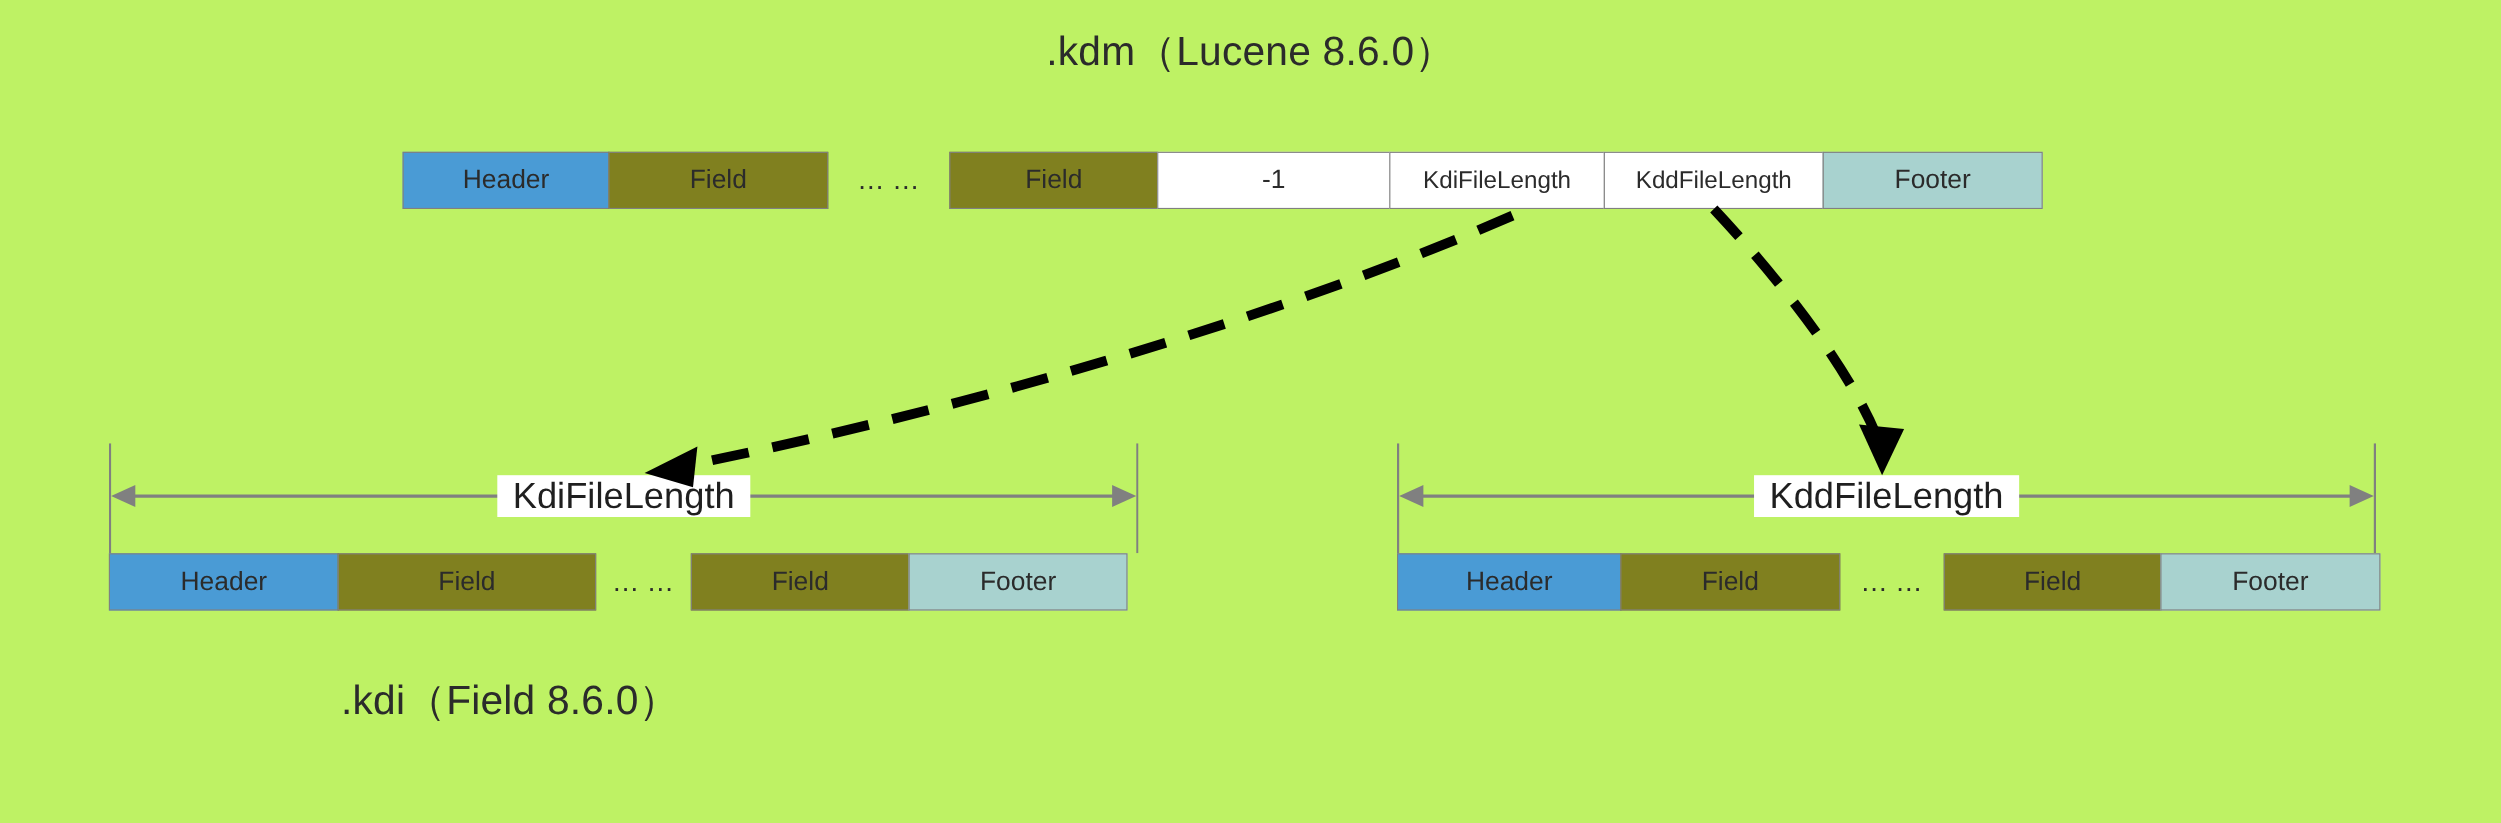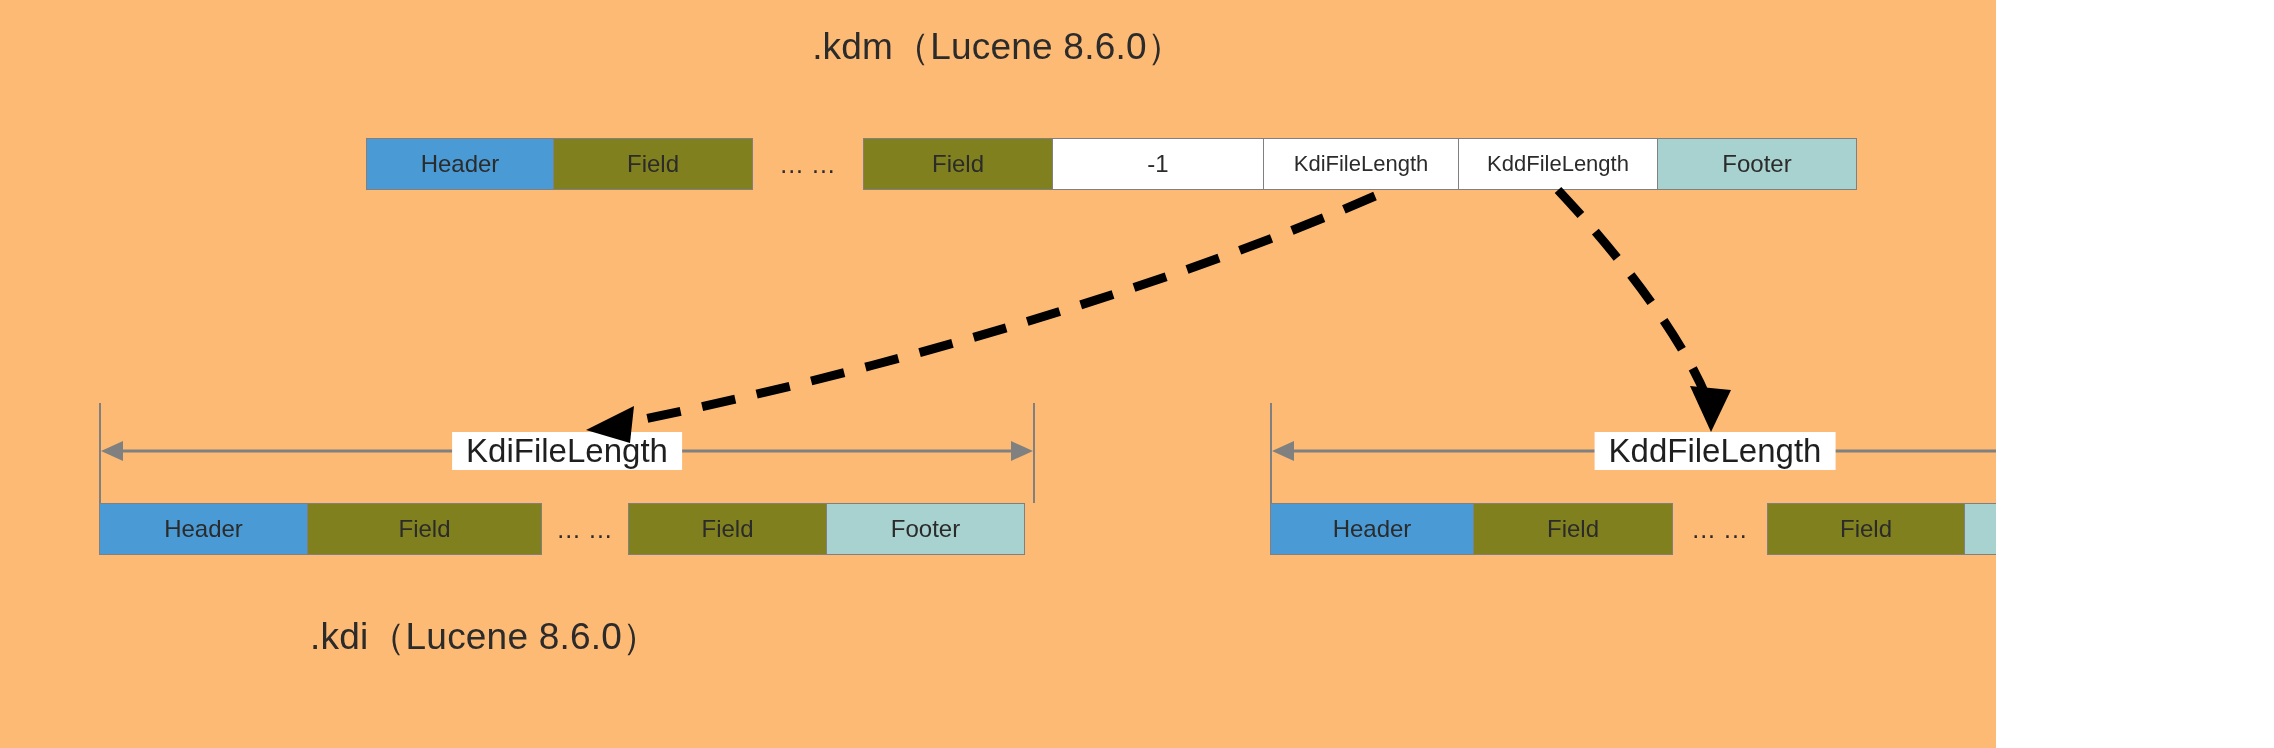--- a/index.html
+++ b/index.html
@@ -6,23 +6,23 @@
     margin: 0;
     padding: 0;
     background: #ffffff;
   }
   body {
     font-family: "Liberation Sans", sans-serif;
     color: #2b2b2b;
   }
   #canvas {
     position: relative;
-    width: 1996px;
+    width: 2274px;
     height: 748px;
-    background: #fdba74;
+    background: #bef264;
     overflow: hidden;
   }
 
   
   .file-caption {
     position: absolute;
     font-size: 37px;
     font-weight: 400;
     color: #2b2b2b;
     white-space: nowrap;
@@ -135,21 +135,21 @@
         <span>... ...</span>
       </div>
       <div class="seg" style="width: 199px; flex: 0 0 199px; background: rgb(128, 128, 31); border-color: rgb(128, 128, 128);">
         <span>Field</span>
       </div>
       <div class="seg" style="width: 199px; flex: 0 0 199px; background: rgb(168, 210, 207); border-color: rgb(128, 128, 128);">
         <span>Footer</span>
       </div>
     </div>
 
-  <div class="file-caption" style="left:310px; top:612px;">.kdi（Lucene 8.6.0）</div>
+  <div class="file-caption" style="left:310px; top:612px;">.kdi（Field 8.6.0）</div>
 
   <div class="measure" style="left:1270px; top:403px; width:890px; height:100px;">
     <svg width="890" height="100" viewBox="0 0 890 100">
       <line x1="1" y1="0" x2="1" y2="100" stroke="#808080" stroke-width="2"></line>
       <line x1="889" y1="0" x2="889" y2="100" stroke="#808080" stroke-width="2"></line>
       <line x1="10" y1="48" x2="880" y2="48" stroke="#808080" stroke-width="3"></line>
       <polygon points="2,48 24,38 24,58" fill="#808080"></polygon>
       <polygon points="888,48 866,38 866,58" fill="#808080"></polygon>
     </svg>
     <div class="measure-label" style="left:50%; top:48px;">KddFileLength</div>

